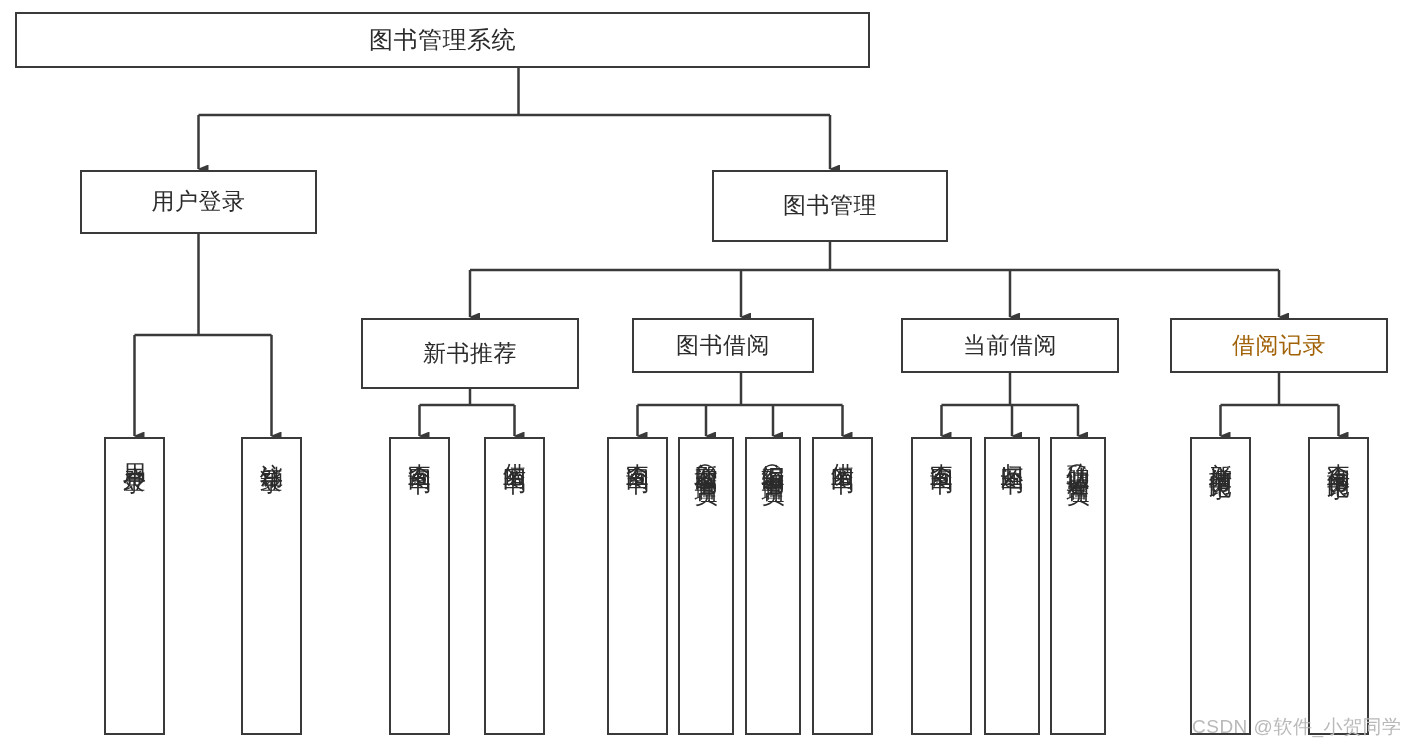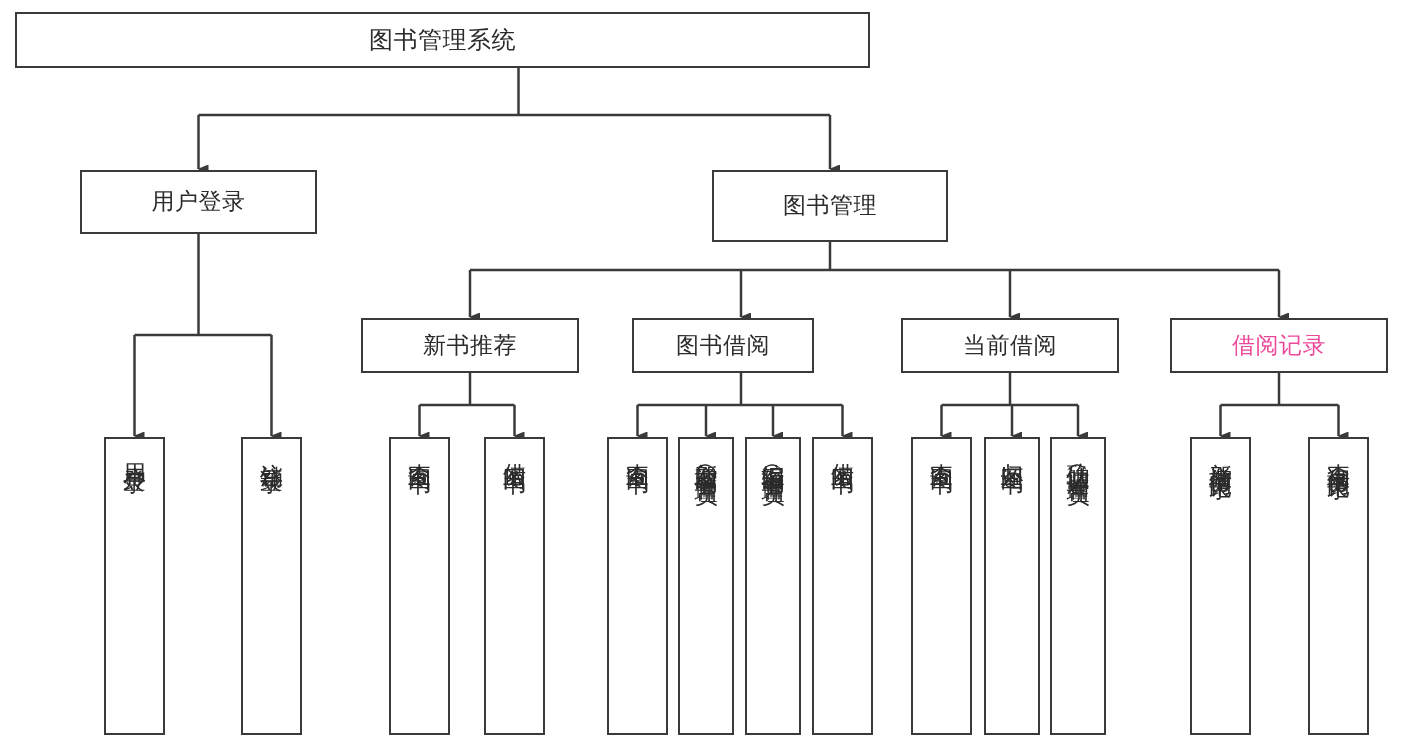--- a/index.html
+++ b/index.html
@@ -119,31 +119,31 @@
   <div id="node-layer">
       <div class="node horizontal root" style="left: 15px; top: 12px; width: 855px; height: 56px; border-color: rgb(58, 58, 58); background: rgb(255, 255, 255);">
         <span class="node-label" style="color: rgb(43, 43, 43);">图书管理系统</span>
       </div>
       <div class="node horizontal" style="left: 80px; top: 170px; width: 237px; height: 64px; border-color: rgb(58, 58, 58); background: rgb(255, 255, 255);">
         <span class="node-label" style="color: rgb(43, 43, 43);">用户登录</span>
       </div>
       <div class="node horizontal" style="left: 712px; top: 170px; width: 236px; height: 72px; border-color: rgb(58, 58, 58); background: rgb(255, 255, 255);">
         <span class="node-label" style="color: rgb(43, 43, 43);">图书管理</span>
       </div>
-      <div class="node horizontal" style="left: 361px; top: 318px; width: 218px; height: 55px; border-color: rgb(58, 58, 58); background: rgb(255, 255, 255);">
+      <div class="node horizontal" style="left: 361px; top: 318px; width: 218px; height: 71px; border-color: rgb(58, 58, 58); background: rgb(255, 255, 255);">
         <span class="node-label" style="color: rgb(43, 43, 43);">新书推荐</span>
       </div>
       <div class="node horizontal" style="left: 632px; top: 318px; width: 182px; height: 55px; border-color: rgb(58, 58, 58); background: rgb(255, 255, 255);">
         <span class="node-label" style="color: rgb(43, 43, 43);">图书借阅</span>
       </div>
       <div class="node horizontal" style="left: 901px; top: 318px; width: 218px; height: 55px; border-color: rgb(58, 58, 58); background: rgb(255, 255, 255);">
         <span class="node-label" style="color: rgb(43, 43, 43);">当前借阅</span>
       </div>
       <div class="node horizontal" style="left: 1170px; top: 318px; width: 218px; height: 55px; border-color: rgb(58, 58, 58); background: rgb(255, 255, 255);">
-        <span class="node-label" style="color: #ec4899;">借阅记录</span>
+        <span class="node-label" style="color: #a16207;">借阅记录</span>
       </div>
       <div class="node vertical" style="left: 104px; top: 437px; width: 61px; height: 298px; border-color: rgb(58, 58, 58); background: rgb(255, 255, 255);">
         <span class="node-label" style="color: rgb(43, 43, 43);">用户登录</span>
       </div>
       <div class="node vertical" style="left: 241px; top: 437px; width: 61px; height: 298px; border-color: rgb(58, 58, 58); background: rgb(255, 255, 255);">
         <span class="node-label" style="color: rgb(43, 43, 43);">注销登录</span>
       </div>
       <div class="node vertical" style="left: 389px; top: 437px; width: 61px; height: 298px; border-color: rgb(58, 58, 58); background: rgb(255, 255, 255);">
         <span class="node-label" style="color: rgb(43, 43, 43);">查询图书</span>
       </div>
@@ -171,13 +171,14 @@
       <div class="node vertical" style="left: 1050px; top: 437px; width: 56px; height: 298px; border-color: rgb(58, 58, 58); background: rgb(255, 255, 255);">
         <span class="node-label" style="color: rgb(43, 43, 43);">确认归还（管理员）</span>
       </div>
       <div class="node vertical" style="left: 1190px; top: 437px; width: 61px; height: 298px; border-color: rgb(58, 58, 58); background: rgb(255, 255, 255);">
         <span class="node-label" style="color: rgb(43, 43, 43);">新增借阅记录</span>
       </div>
       <div class="node vertical" style="left: 1308px; top: 437px; width: 61px; height: 298px; border-color: rgb(58, 58, 58); background: rgb(255, 255, 255);">
         <span class="node-label" style="color: rgb(43, 43, 43);">查询借阅记录</span>
       </div>
     </div>
+  <div class="watermark" style="left: 1192px; top: 714px; color: rgb(185, 185, 185);">CSDN @软件_小贺同学</div>
 </div>
 
 </body></html>

